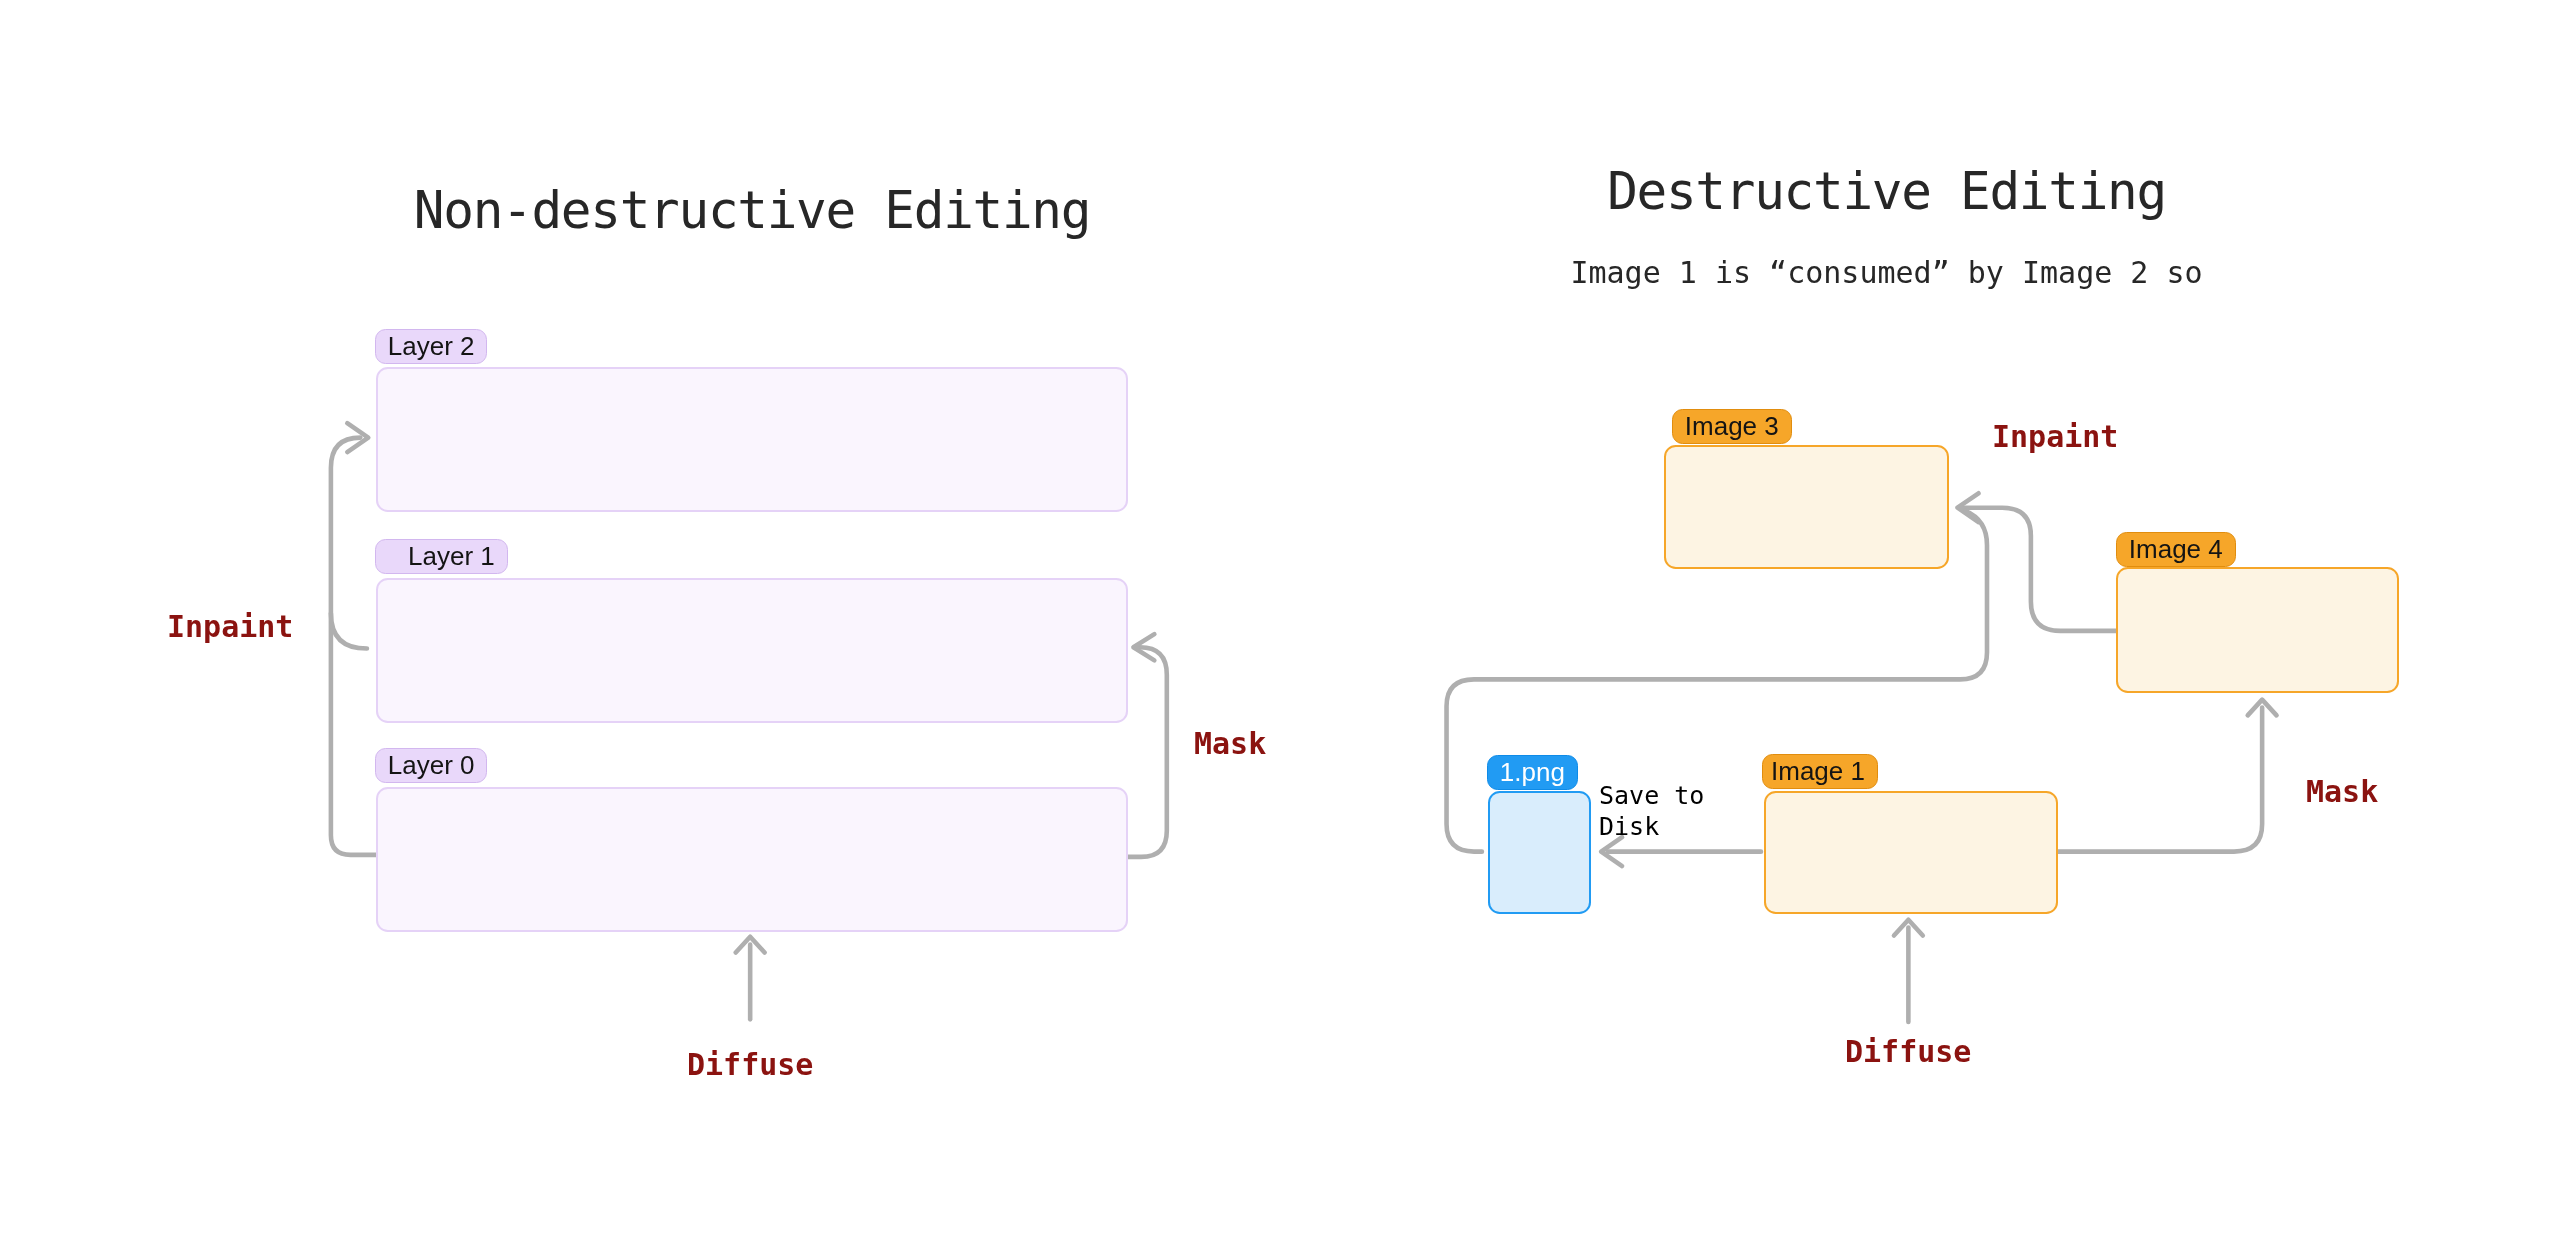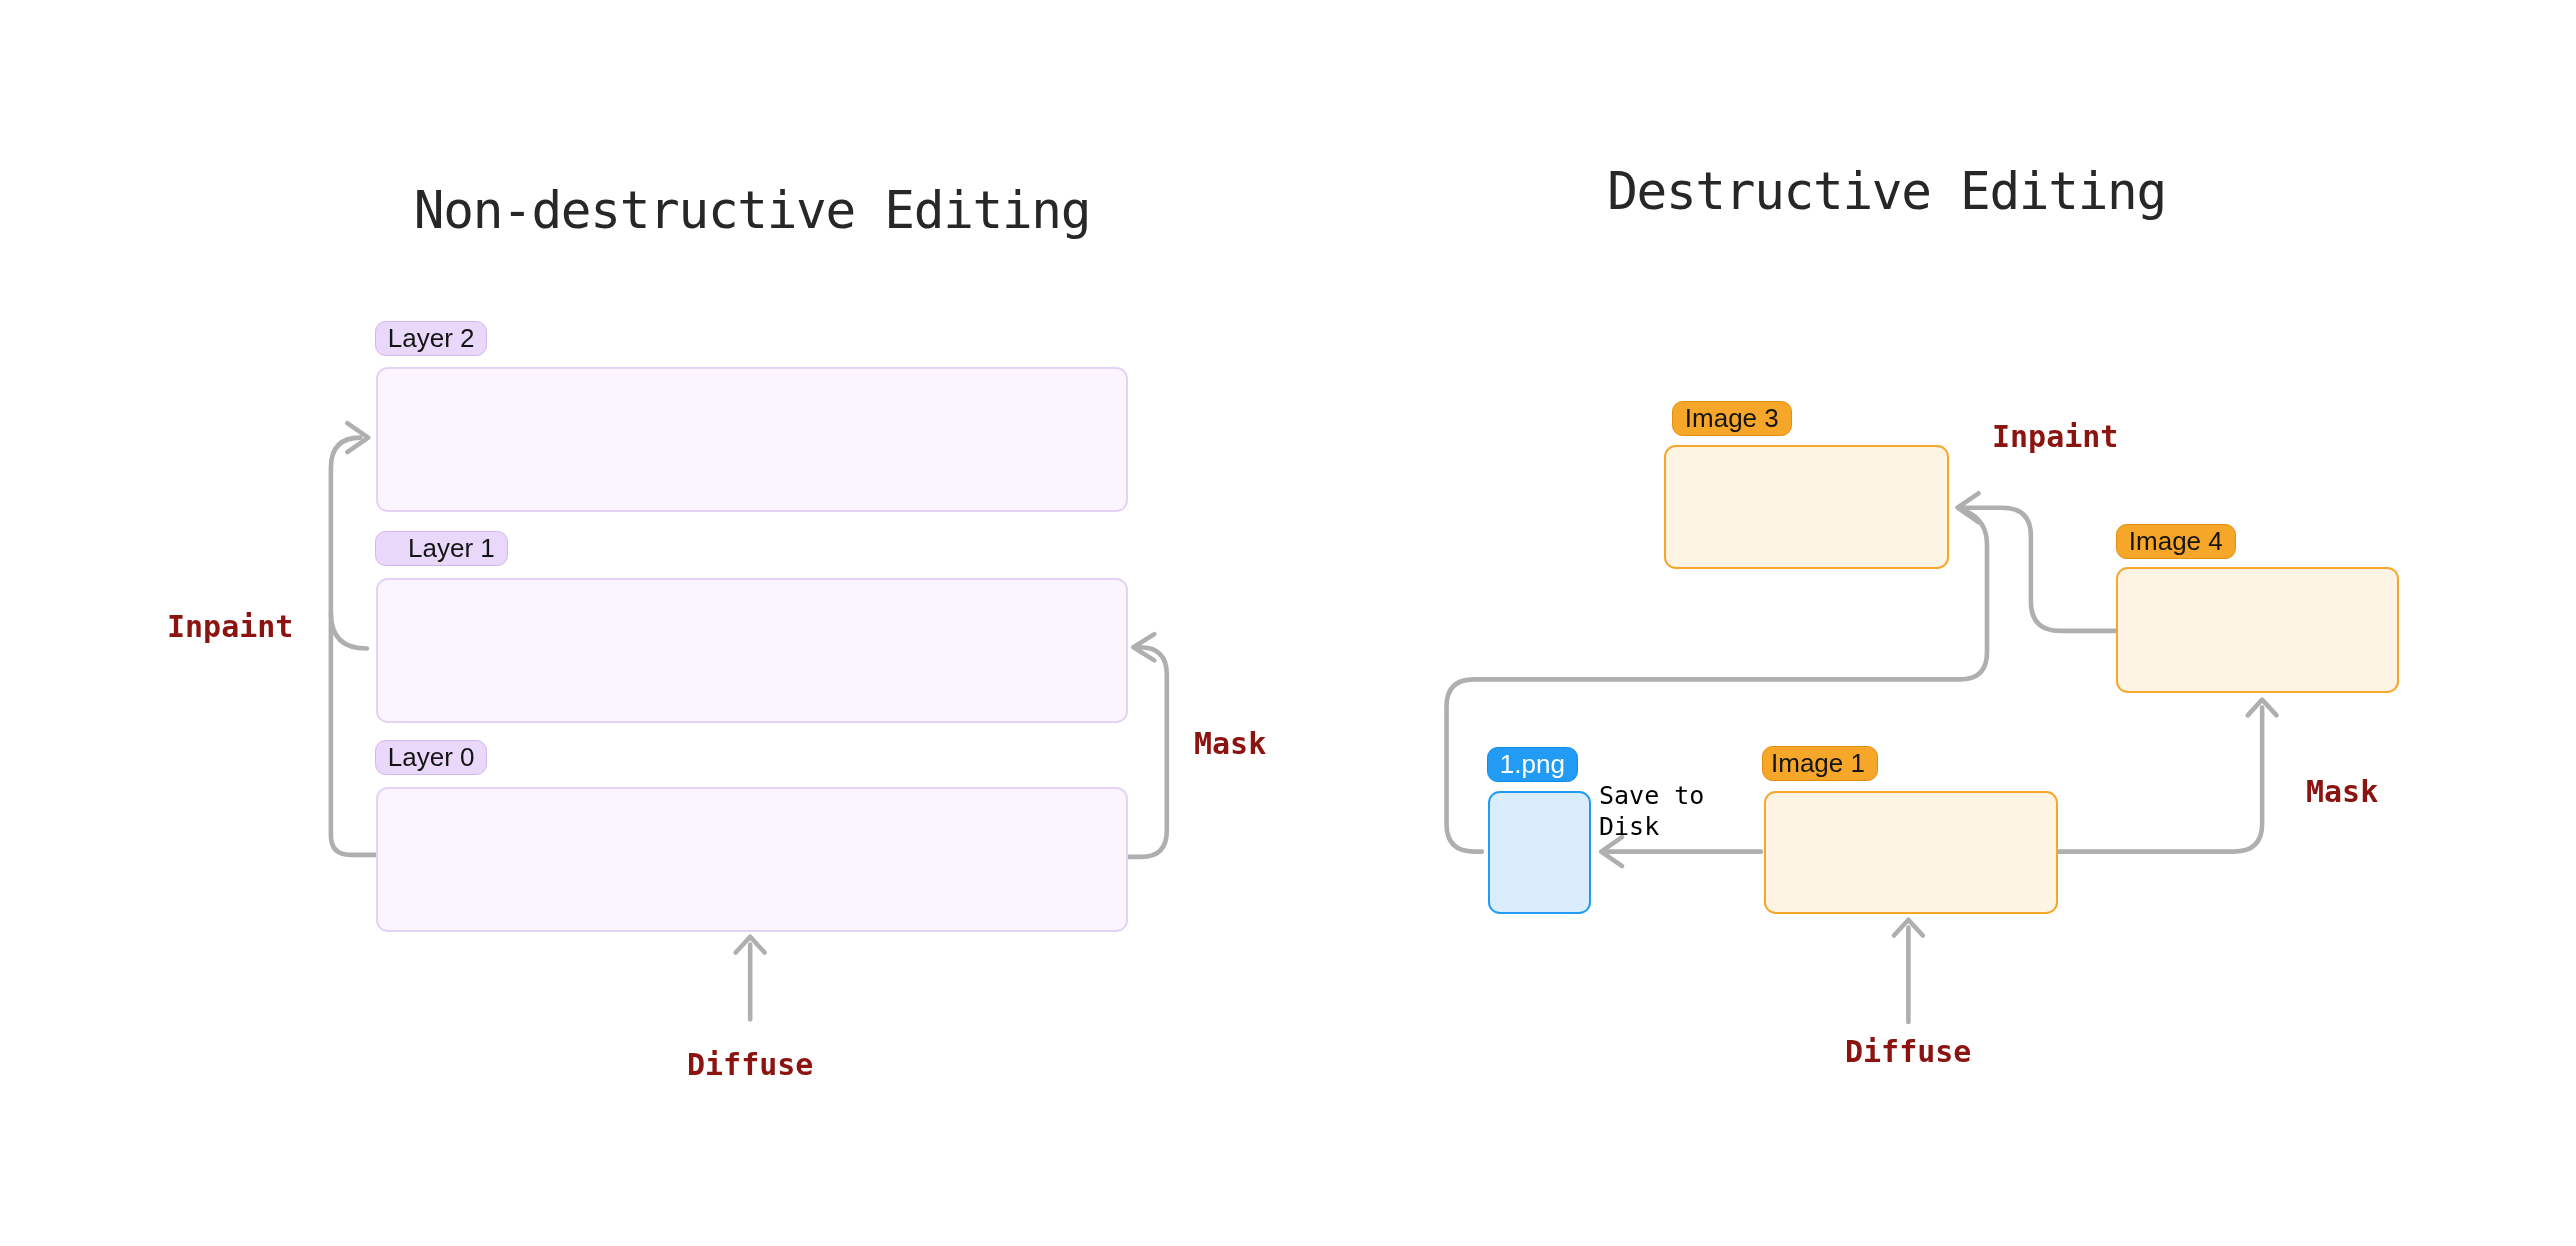--- a/index.html
+++ b/index.html
@@ -22,21 +22,21 @@
     font-family:"DejaVu Sans Mono",monospace;font-size:51px;font-weight:500;
     letter-spacing:-1.3px;color:var(--text_dark);text-align:center;white-space:nowrap;
   }
   .subtitle{
     font-family:"DejaVu Sans Mono",monospace;font-size:30px;font-weight:400;
     color:var(--text_dark);text-align:center;line-height:48px;white-space:nowrap;
   }
   .pill{
     height:35px;line-height:33px;padding:0 11.8px;border-radius:10.5px;
     font-family:"Liberation Sans",sans-serif;font-size:26px;color:#141414;
-    white-space:nowrap;display:inline-block;
+    white-space:nowrap;display:inline-block;margin-top:8px;
   }
   .pill-purple{background:var(--purple_pill_bg);border:1.3px solid var(--purple_pill_border);}
   .pill-orange{background:var(--orange_pill_bg);border:1.3px solid var(--orange_pill_border);}
   .pill-blue{background:var(--blue_pill_bg);border:1.3px solid var(--blue_pill_border);color:#ffffff;}
   .box{border-radius:11.8px;}
   .box-purple{background:var(--purple_box_bg);border:2px solid var(--purple_box_border);}
   .box-orange{background:var(--orange_box_bg);border:2.6px solid var(--orange_box_border);}
   .box-blue{background:var(--blue_box_bg);border:2.6px solid var(--blue_box_border);}
   .annotation{
     font-family:"DejaVu Sans Mono",monospace;font-size:30px;font-weight:bold;
@@ -109,20 +109,21 @@
 <span class="abs pill pill-purple" style="left:375px;top:740px;">Layer 0</span>
 <div class="abs box box-purple" style="left:376px;top:787px;width:752px;height:145px;"></div>
 
 <span class="abs annotation" style="left:167px;top:609px;">Inpaint</span>
 <span class="abs annotation" style="left:1194px;top:726px;">Mask</span>
 <span class="abs annotation" style="left:687px;top:1047px;">Diffuse</span>
 
 <div class="abs title" style="left:1526px;top:162px;width:721px;">Destructive Editing</div>
 
 <div class="abs subtitle" style="left:1487px;top:249px;width:799px;">
+  <span style="display:block;">Image 1 is “consumed” by Image 2 so</span>
 </div>
 
 <span class="abs pill pill-orange" style="left:1672px;top:401px;">Image 3</span>
 <div class="abs box box-orange" style="left:1664px;top:445px;width:285px;height:124px;"></div>
 
 <span class="abs pill pill-orange" style="left:2116px;top:524px;">Image 4</span>
 <div class="abs box box-orange" style="left:2116px;top:567px;width:283px;height:126px;"></div>
 
 <span class="abs pill pill-orange" style="left:1762px;top:746px;padding-left:8px;">Image 1</span>
 <div class="abs box box-orange" style="left:1764px;top:791px;width:294px;height:123px;"></div>

